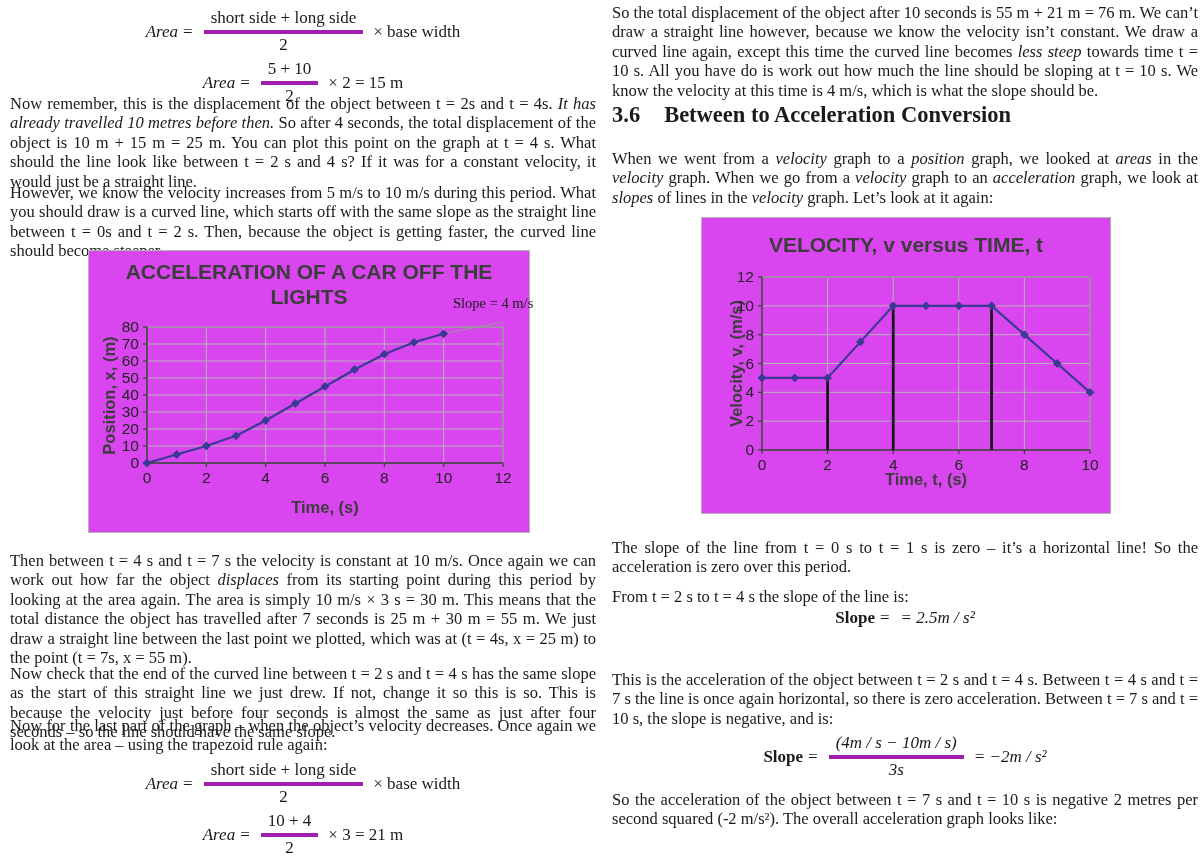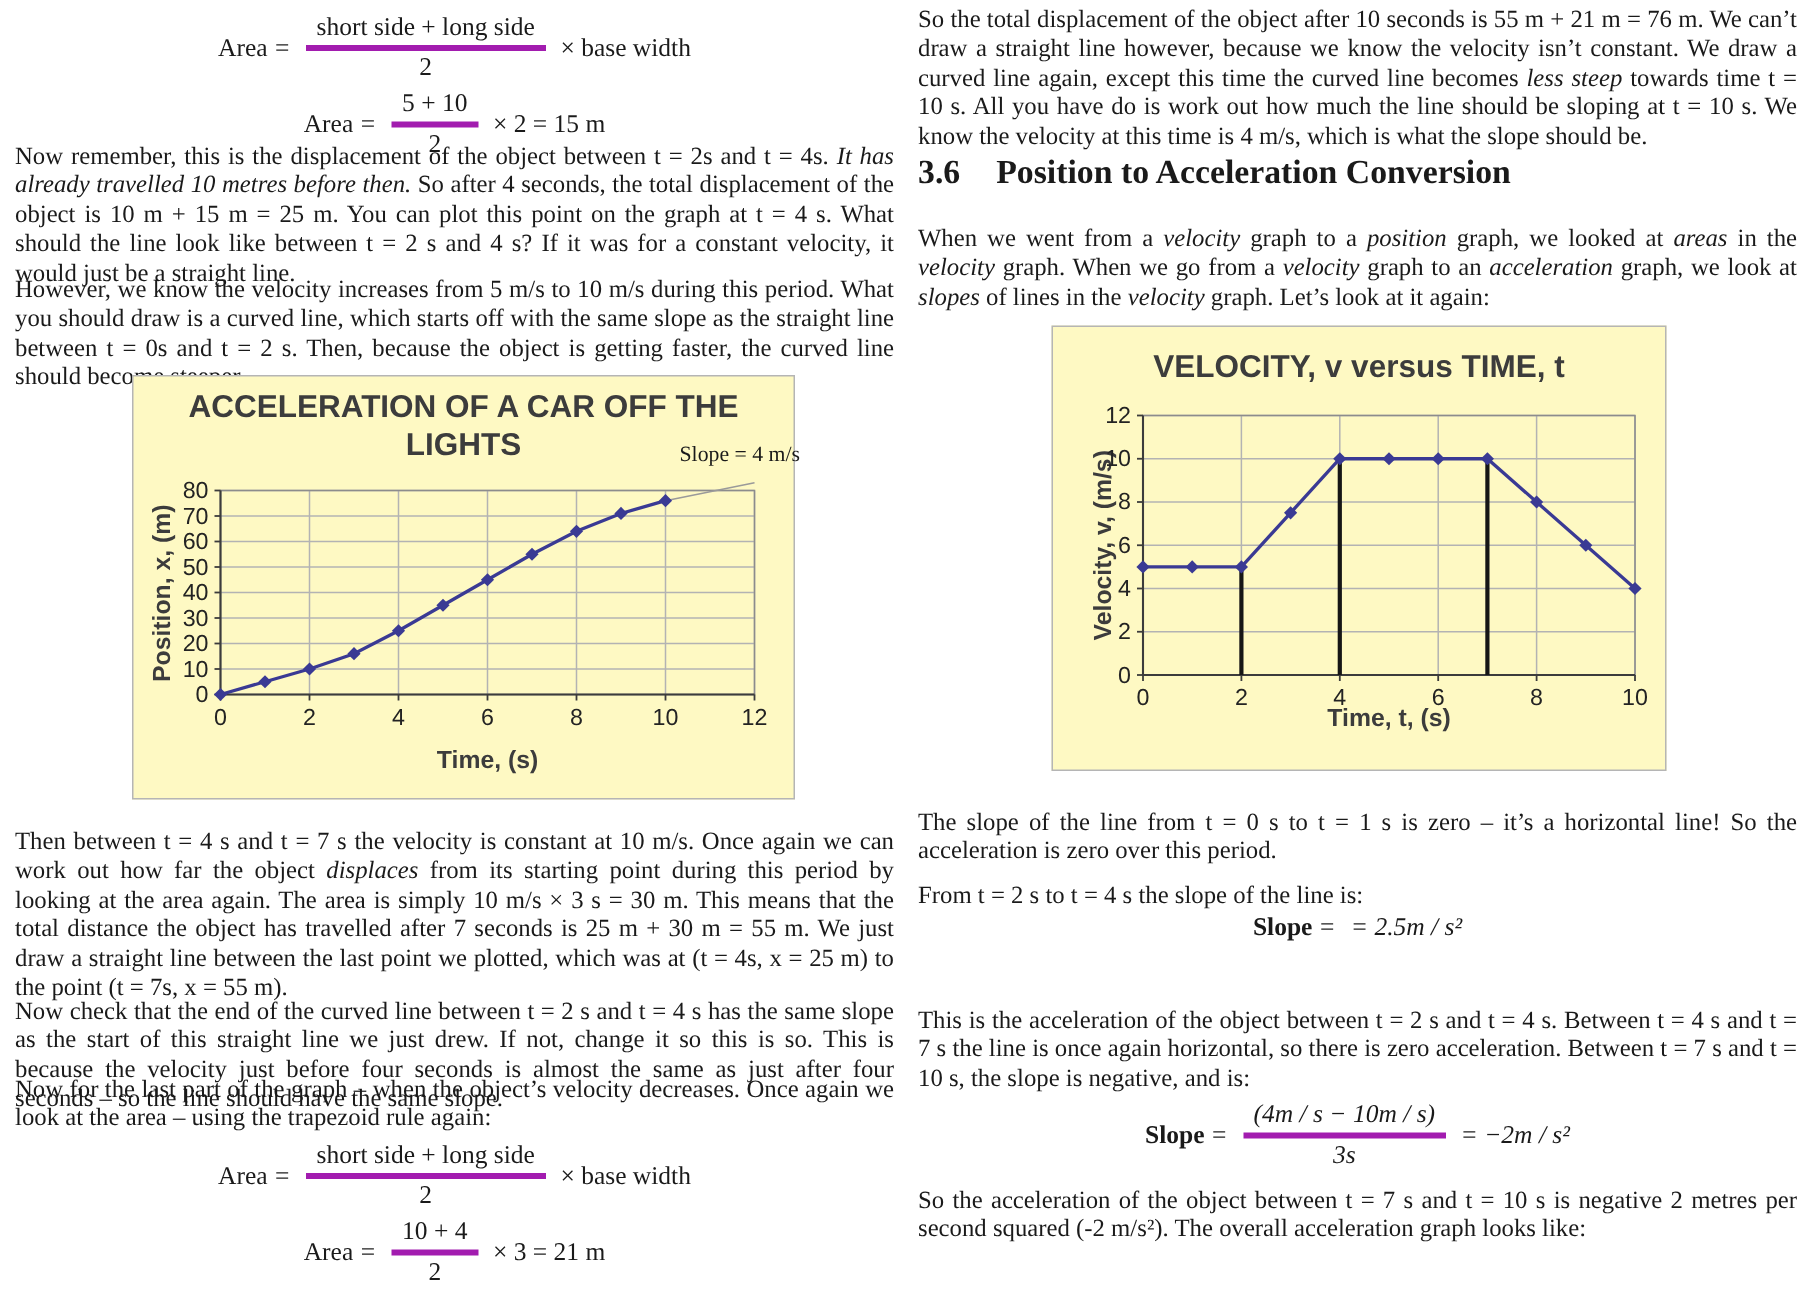--- a/index.html
+++ b/index.html
@@ -3,33 +3,33 @@
 <meta charset="utf-8">
 <style>
   html,body{margin:0;padding:0;background:#ffffff;}
   .page{position:relative;width:1200px;height:867px;background:#ffffff;overflow:hidden;
         font-family:"Liberation Serif",serif;color:#1a1a1a;}
   .para{position:absolute;font-size:16.5px;line-height:19.4px;text-align:justify;}
   .para:last-line{text-align:left;}
   
   .fblock{position:absolute;display:flex;flex-direction:column;align-items:center;gap:4px;}
   .frow{display:flex;justify-content:center;align-items:center;font-size:17px;}
-  .flhs-it{margin-right:5px;}
+  .flhs-it{font-style:italic;margin-right:5px;}
   .flhs-b{font-weight:bold;margin-right:5px;}
   .feq{margin-right:6px;}
   .frac{display:inline-block;text-align:center;vertical-align:middle;margin:0 5px;}
   .fnum{display:block;padding:0 7px 2px;border-bottom:4px solid #a21caf;}
   .fden{display:block;padding-top:1px;}
   .fsuf{margin-left:5px;}
   .math-it{font-style:italic;}
   
   .heading{position:absolute;font-size:22.5px;font-weight:bold;}
   .heading .hnum{margin-right:24px;}
   
-  .chart-box{position:absolute;background:#fef9c3;border:1px solid #b5b5b5;}
+  .chart-box{position:absolute;background:#d946ef;border:1px solid #b5b5b5;}
   .chart-title{position:absolute;text-align:center;font-family:"Liberation Sans",sans-serif;
                font-weight:bold;color:#3c3c3c;font-size:21px;line-height:1.18;}
   .axis-label{position:absolute;text-align:center;font-family:"Liberation Sans",sans-serif;
               font-weight:bold;color:#3c3c3c;font-size:16.5px;white-space:nowrap;}
   .rot{transform:rotate(-90deg);}
   .annot{position:absolute;font-family:"Liberation Serif",serif;font-size:14.5px;color:#1a1a1a;
          white-space:nowrap;}
   .chart-svg{position:absolute;left:0;top:0;overflow:visible;}
   .chart-svg text{font-family:"Liberation Sans",sans-serif;font-size:15.5px;fill:#232323;}
 </style>
@@ -160,21 +160,21 @@
         <span class="fnum">10 + 4</span>
         <span class="fden">2</span>
       </span>
       <span class="fsuf">× 3 = 21 m</span>
     </div>
   </div>
 
   <div class="para" style="left:612px;top:3px;width:586px;"><span>So the total displacement of the object after 10 seconds is 55 m + 21 m = 76 m.  We can’t draw a straight line however, because we know the velocity isn’t constant.  We draw a curved line again, except this time the curved line becomes </span><span style="font-style: italic;">less steep</span><span> towards time t = 10 s.  All you have do is work out how much the line should be sloping at t = 10 s.  We know the velocity at this time is 4 m/s, which is what the slope should be.</span></div>
 
   <div class="heading" style="left:612px;top:102px;width:586px;">
-    <span class="hnum">3.6</span><span>Position to Acceleration Conversion</span>
+    <span class="hnum">3.6</span><span>Between to Acceleration Conversion</span>
   </div>
 
   <div class="para" style="left:612px;top:149px;width:586px;"><span>When we went from a </span><span style="font-style: italic;">velocity</span><span> graph to a </span><span style="font-style: italic;">position</span><span> graph, we looked at </span><span style="font-style: italic;">areas</span><span> in the </span><span style="font-style: italic;">velocity</span><span> graph. When we go from a </span><span style="font-style: italic;">velocity</span><span> graph to an </span><span style="font-style: italic;">acceleration</span><span> graph, we look at </span><span style="font-style: italic;">slopes</span><span> of lines in the </span><span style="font-style: italic;">velocity</span><span> graph.  Let’s look at it again:</span></div>
 
   <div class="chart-box" style="left:701px;top:217px;width:408px;height:295px;">
     <div class="chart-title" style="left:0px;top:15px;width:408px;">
       <div>VELOCITY, v versus TIME, t</div>
     </div>
     <div class="axis-label rot" style="left:-46px;top:136px;width:160px;">Velocity, v, (m/s)</div>
     <div class="axis-label" style="left:164px;top:252px;width:120px;">Time, t, (s)</div>

